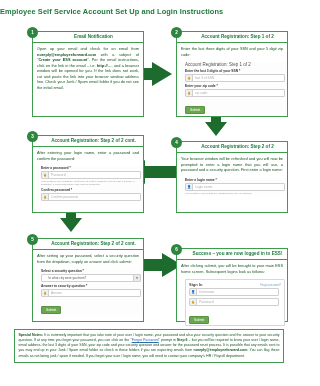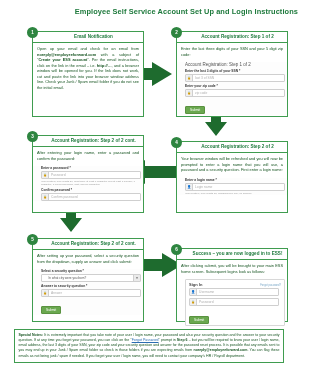--- a/index.html
+++ b/index.html
@@ -3,21 +3,21 @@
 <meta charset="utf-8">
 <style>
   html,body{margin:0;padding:0;}
   body{
     width:298px;height:386px;background:#ffffff;overflow:hidden;
     font-family:"Liberation Sans",sans-serif;color:#1b5e20;
   }
   .page{position:relative;width:298px;height:386px;}
 
   .title{
-    position:absolute;left:0;top:7px;width:298px;text-align:right;
+    position:absolute;left:0;top:7px;width:298px;text-align:left;
     font-size:7.4px;font-weight:bold;color:#1f7a3d;letter-spacing:.1px;
   }
 
   
   .panel{position:absolute;border:1.4px solid #3f9c4f;background:#ffffff;box-sizing:border-box;}
   .panel-head{
     position:relative;height:10px;border-bottom:1.2px solid #3f9c4f;
     display:flex;align-items:center;justify-content:center;
     font-size:4.6px;font-weight:bold;color:#1f7a3d;padding-left:14px;padding-right:3px;
     text-align:center;line-height:1;

